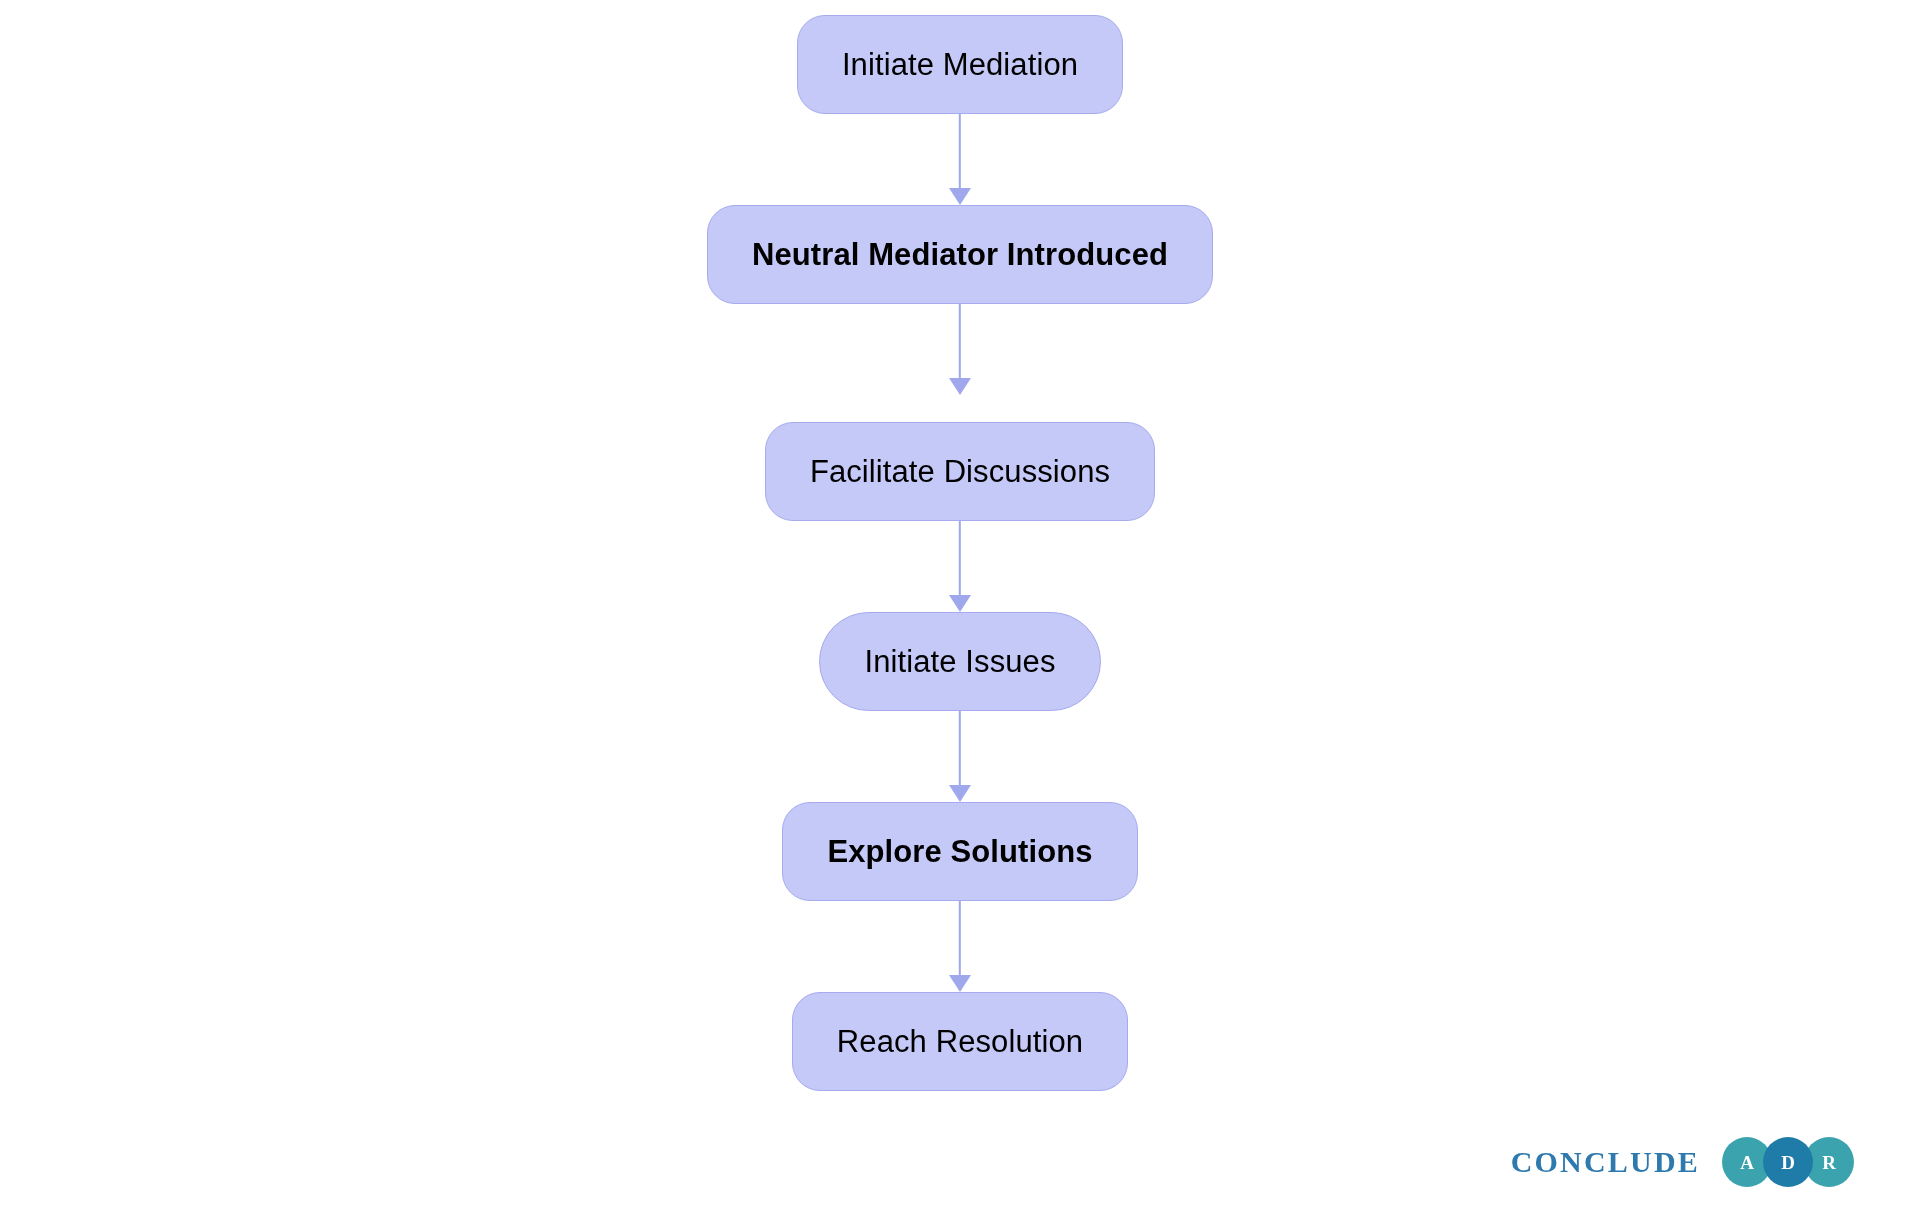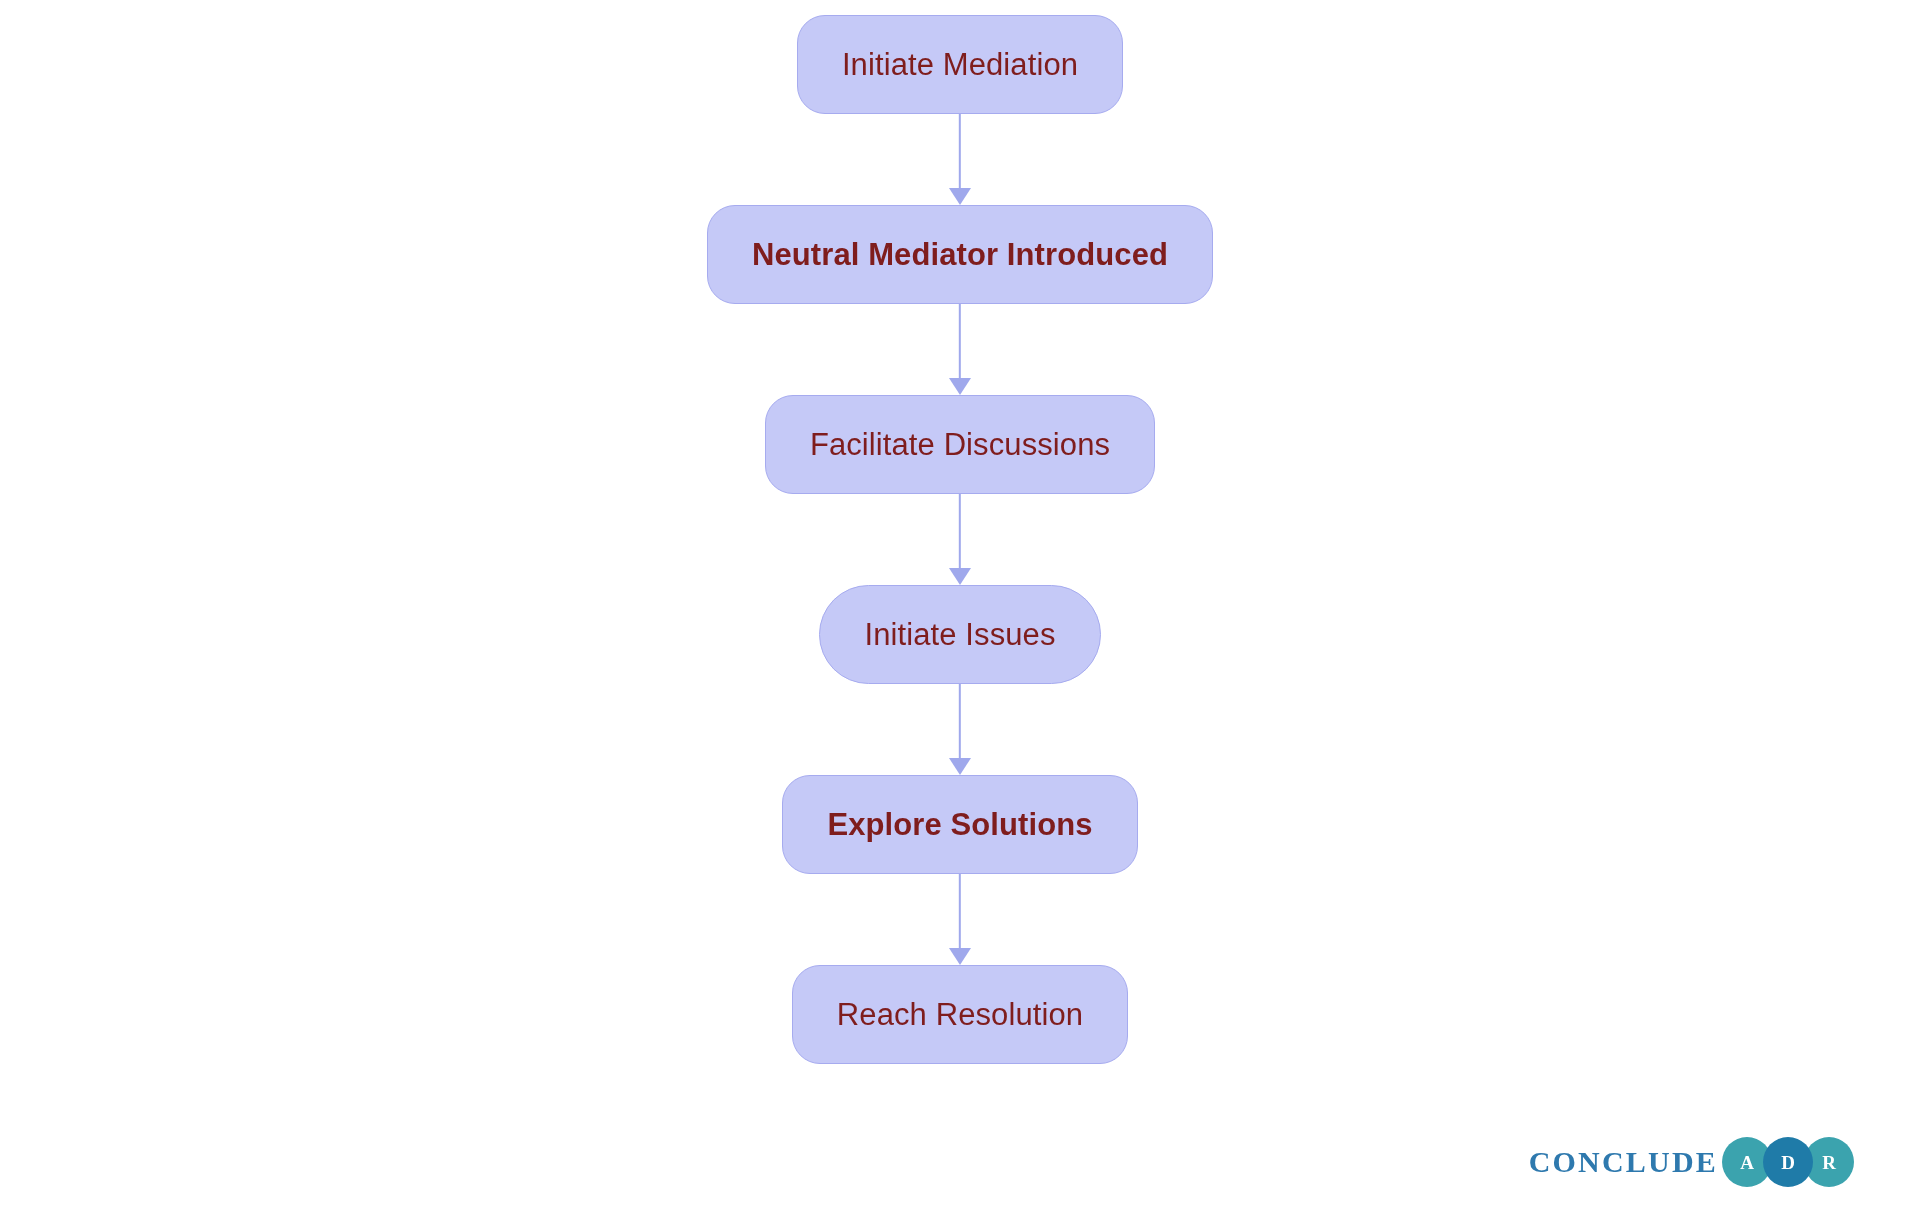--- a/index.html
+++ b/index.html
@@ -37,36 +37,36 @@
   .node {
     position: relative;
     height: 99px;
     box-sizing: border-box;
     display: flex;
     align-items: center;
     justify-content: center;
     background: #c5c9f7;
     border: 1.6px solid #a6abef;
     border-radius: 28px;
-    color: #7f1d1d;
+    color: #000000;
     font-size: 31px;
     font-weight: 400;
     letter-spacing: 0.1px;
     white-space: nowrap;
     padding: 0 44px;
     line-height: 1;
   }
   .node-label {
     pointer-events: none;
   }
 
   
   .n0 { margin-top: 15px; min-width: 272px; }
   .n1 { min-width: 398px; font-weight: bold; }
-  .n2 { min-width: 320px; }
+  .n2 { min-width: 320px; margin-top: 27px; }
   .n3 { min-width: 219px; border-radius: 50px; }
   .n4 { min-width: 268px; font-weight: bold; }
   .n5 { min-width: 272px; }
 
   
   .connector {
     width: 40px;
     height: 91px;
     position: relative;
     flex: none;
@@ -92,21 +92,21 @@
     border-top: 17px solid #9fa8ec;
   }
 
   
   .logo {
     position: absolute;
     right: 66px;
     bottom: 28px;
     display: flex;
     align-items: center;
-    gap: 4px;
+    gap: 22px;
   }
   .logo-wordmark {
     font-family: "Liberation Serif", serif;
     font-weight: 700;
     font-size: 30px;
     letter-spacing: 2.2px;
     color: #2e79ae;
     line-height: 1;
   }
   .logo-circles {

